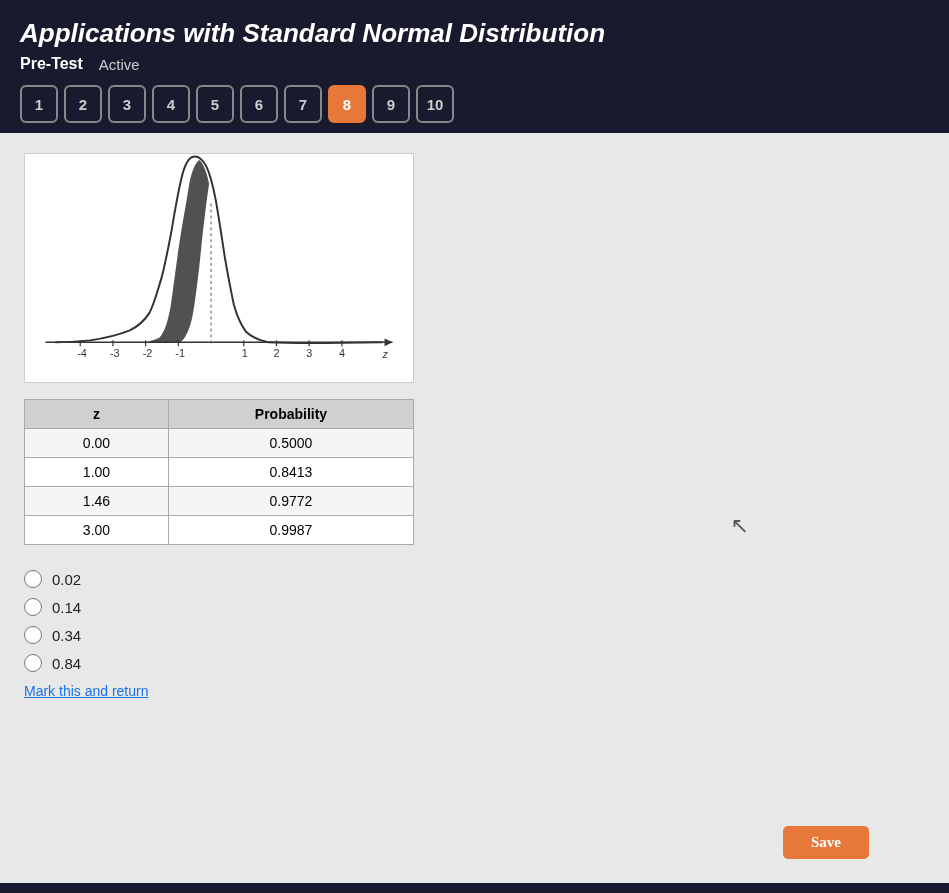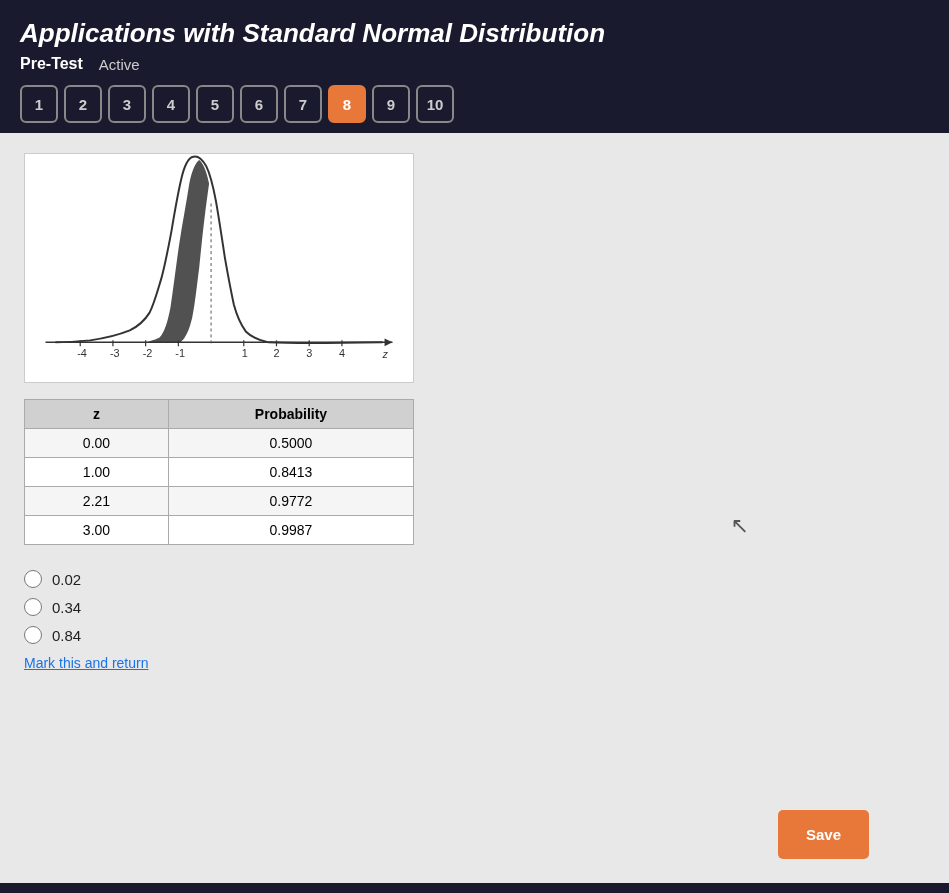--- a/index.html
+++ b/index.html
@@ -136,25 +136,26 @@
     }
     .save-btn-area {
       position: absolute;
       bottom: 24px;
       right: 80px;
     }
     .save-btn {
       background: #e8783a;
       color: white;
       border: none;
-      padding: 16px 28px;
+      padding: 8px 28px;
       font-size: 15px;
       font-weight: bold;
       border-radius: 5px;
       cursor: pointer;
+      font-family: Liberation Serif, serif;
     }
     .cursor-arrow {
       position: absolute;
       right: 200px;
       top: 380px;
       font-size: 22px;
       color: #555;
       pointer-events: none;
     }
   </style>
@@ -264,36 +265,40 @@
       <tbody id="table-body">
           <tr>
             <td>0.00</td>
             <td>0.5000</td>
           </tr>
           <tr>
             <td>1.00</td>
             <td>0.8413</td>
           </tr>
           <tr>
-            <td>2.21</td>
+            <td>1.46</td>
             <td>0.9772</td>
           </tr>
           <tr>
             <td>3.00</td>
             <td>0.9987</td>
           </tr>
         </tbody>
     </table>
   </div>
 
   
   <div class="options-section" id="options-list">
       <div class="option-item">
         <input type="radio" name="answer" value="0.02" style="">
       <span>0.02</span>
+      </div>
+      <div class="option-item">
+        <input type="radio" name="answer" value="0.14" style="">
+      <span>0.14</span>
       </div>
       <div class="option-item">
         <input type="radio" name="answer" value="0.34" style="">
       <span>0.34</span>
       </div>
       <div class="option-item">
         <input type="radio" name="answer" value="0.84" style="">
       <span>0.84</span>
       </div>
     </div>

